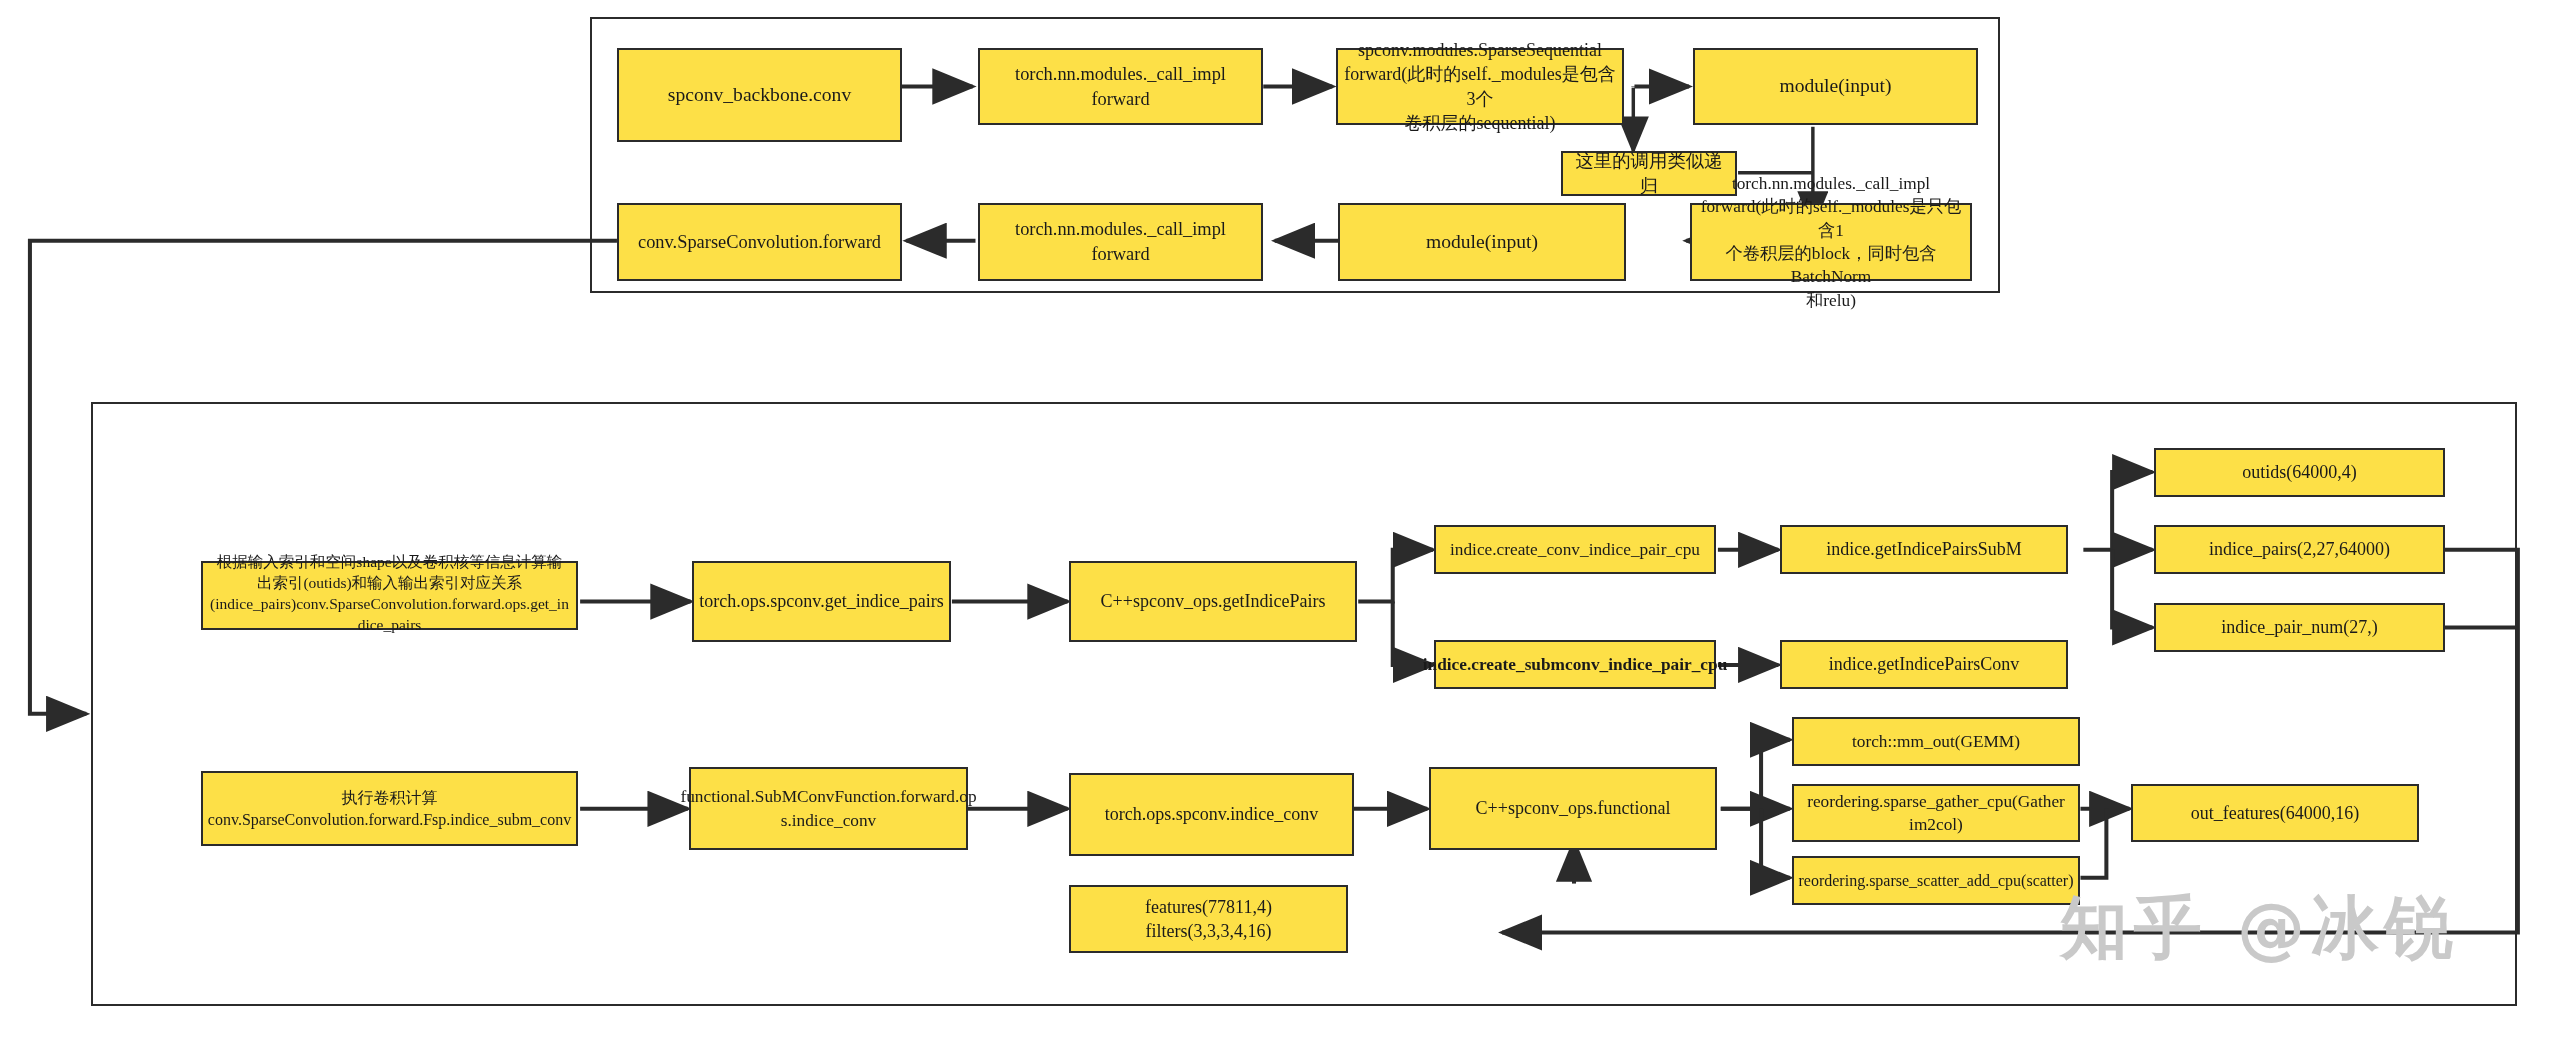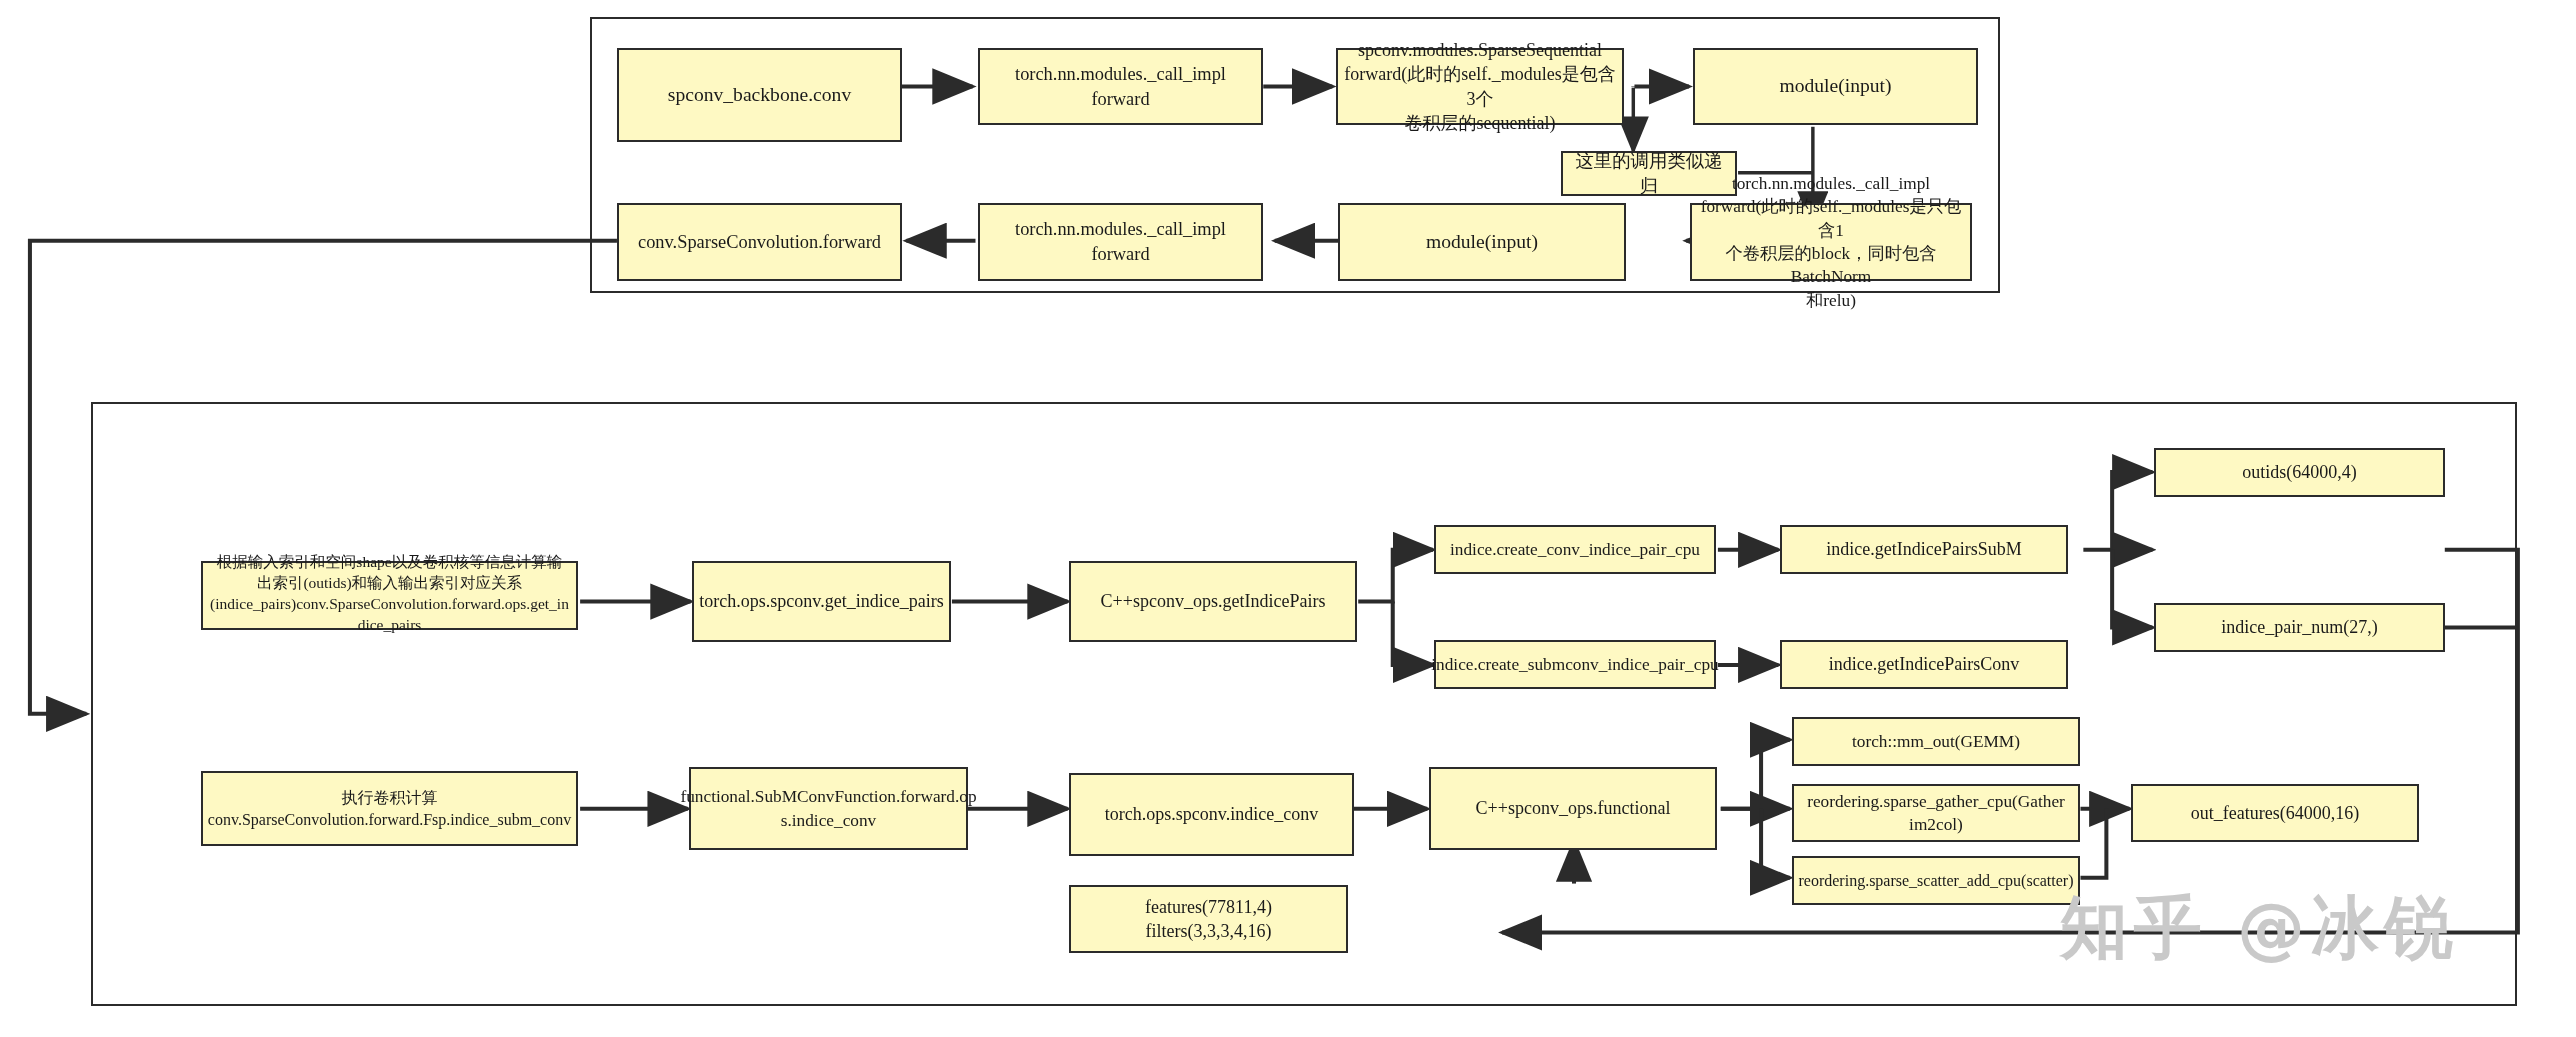--- a/index.html
+++ b/index.html
@@ -1,20 +1,20 @@
 <!DOCTYPE html>
 <html style="font-size:9.2px"><head>
 <meta charset="utf-8">
 <style>
   html,body{margin:0;padding:0;background:#ffffff;}
   body{font-family:"Liberation Serif", serif;}
   #stage{position:relative;width:2576px;height:1038px;background:#fff;overflow:hidden;}
   svg#wires{position:absolute;left:0;top:0;width:2576px;height:1038px;}
   .panel{position:absolute;border:2.9px solid #2b2b2b;background:transparent;box-sizing:border-box;}
-  .node{position:absolute;border:2.3px solid #2b2b2b;background:#fef9c3;box-sizing:border-box;
+  .node{position:absolute;border:2.3px solid #2b2b2b;background:#fde047;box-sizing:border-box;
         display:flex;align-items:center;justify-content:center;text-align:center;
         font-family:"Liberation Serif", serif;color:#1a1a1a;line-height:1.35;}
   .node span{display:block;padding:0 3.5px;}
   .f30{font-size:17.3px;}
   .f31{font-size:18px;}
   .f32{font-size:18.4px;}
   .f34{font-size:19.6px;}
   .overflowtext{overflow:visible;white-space:normal;}
   .wm{position:absolute;font-family:"DejaVu Sans", sans-serif;font-size:68px;color:#c9c9c9;
       letter-spacing:5.8px;white-space:nowrap;font-weight:700;}
@@ -141,36 +141,39 @@
   </div>
 
   <div class="node f31" style="left:1069px;top:561px;width:288px;height:81px;">
     <span>C++spconv_ops.getIndicePairs</span>
   </div>
 
   <div class="node f30" style="left:1434px;top:525px;width:282px;height:49px;justify-content:center;">
     <span>indice.create_conv_indice_pair_cpu</span>
   </div>
 
-  <div class="node f30" style="left:1434px;top:640px;width:282px;height:49px;">
+  <div class="node f30" style="left:1434px;top:640px;width:282px;height:49px;font-weight:bold;">
     <span>indice.create_submconv_indice_pair_cpu</span>
   </div>
 
   <div class="node f31" style="left:1780px;top:525px;width:288px;height:49px;">
     <span>indice.getIndicePairsSubM</span>
   </div>
 
   <div class="node f31" style="left:1780px;top:640px;width:288px;height:49px;">
     <span>indice.getIndicePairsConv</span>
   </div>
 
   <div class="node f31" style="left:2154px;top:448px;width:291px;height:49px;">
     <span>outids(64000,4)</span>
   </div>
 
+  <div class="node f31" style="left:2154px;top:525px;width:291px;height:49px;">
+    <span>indice_pairs(2,27,64000)</span>
+  </div>
 
   <div class="node f31" style="left:2154px;top:603px;width:291px;height:49px;">
     <span>indice_pair_num(27,)</span>
   </div>
 
   <div class="node f30" style="left:201px;top:771px;width:377px;height:75px;white-space:pre-line;font-size:16px;">
     <span>执行卷积计算
 conv.SparseConvolution.forward.Fsp.indice_subm_conv</span>
   </div>
 

